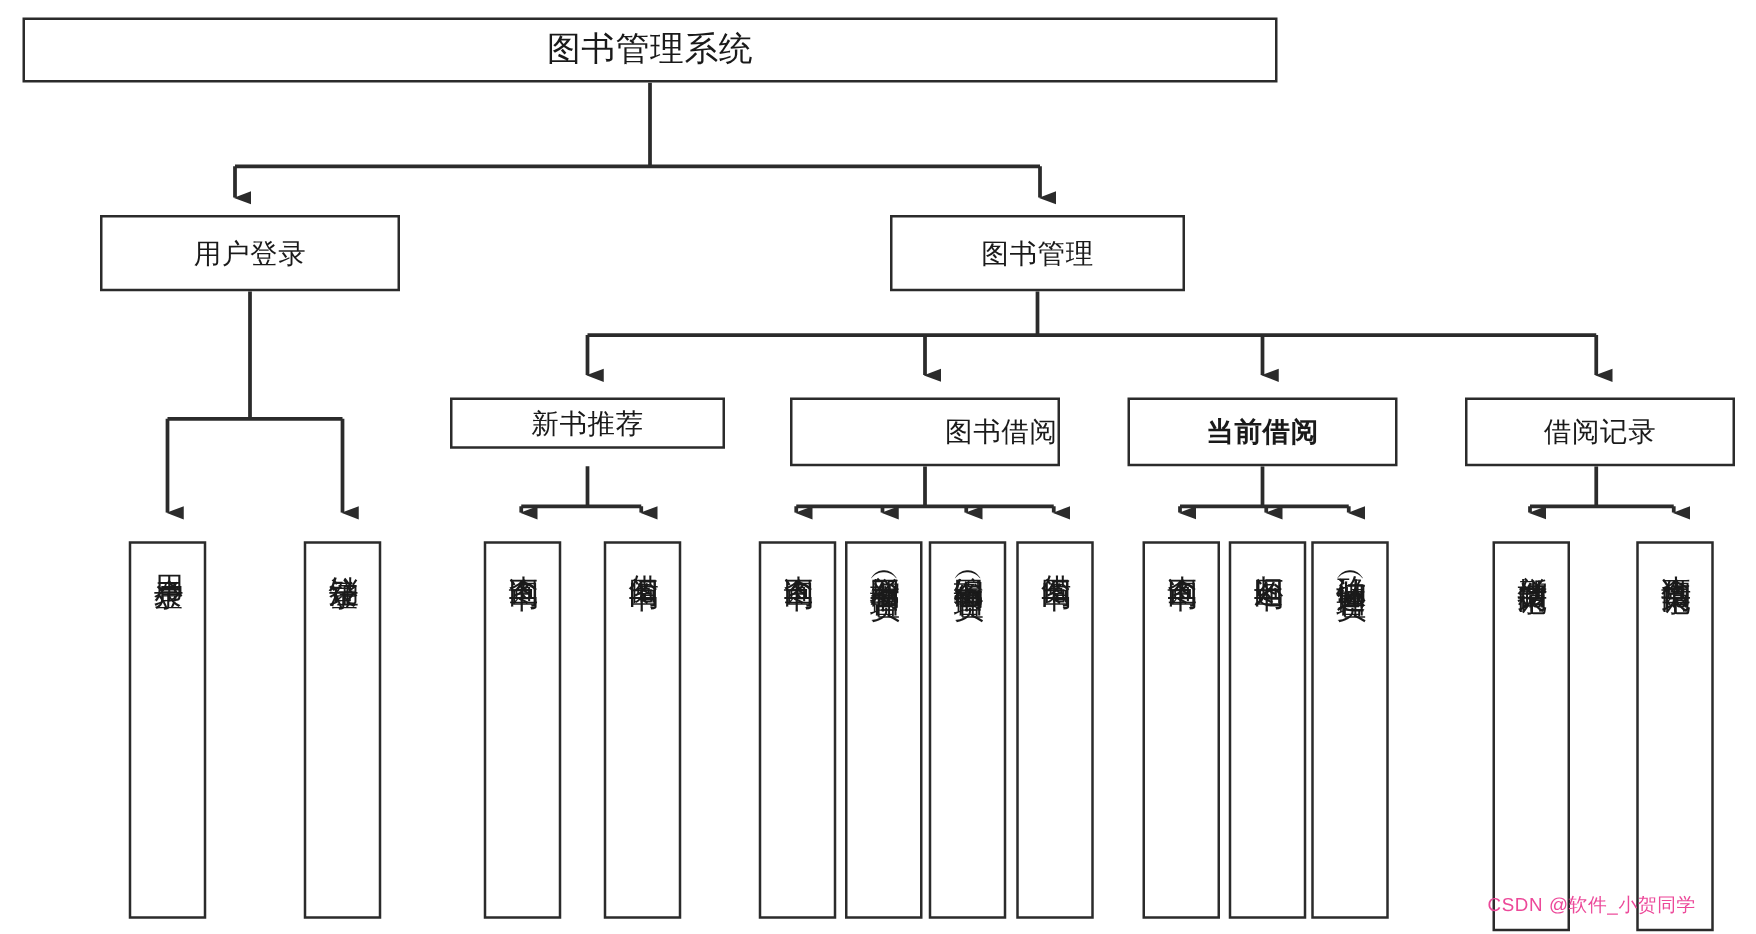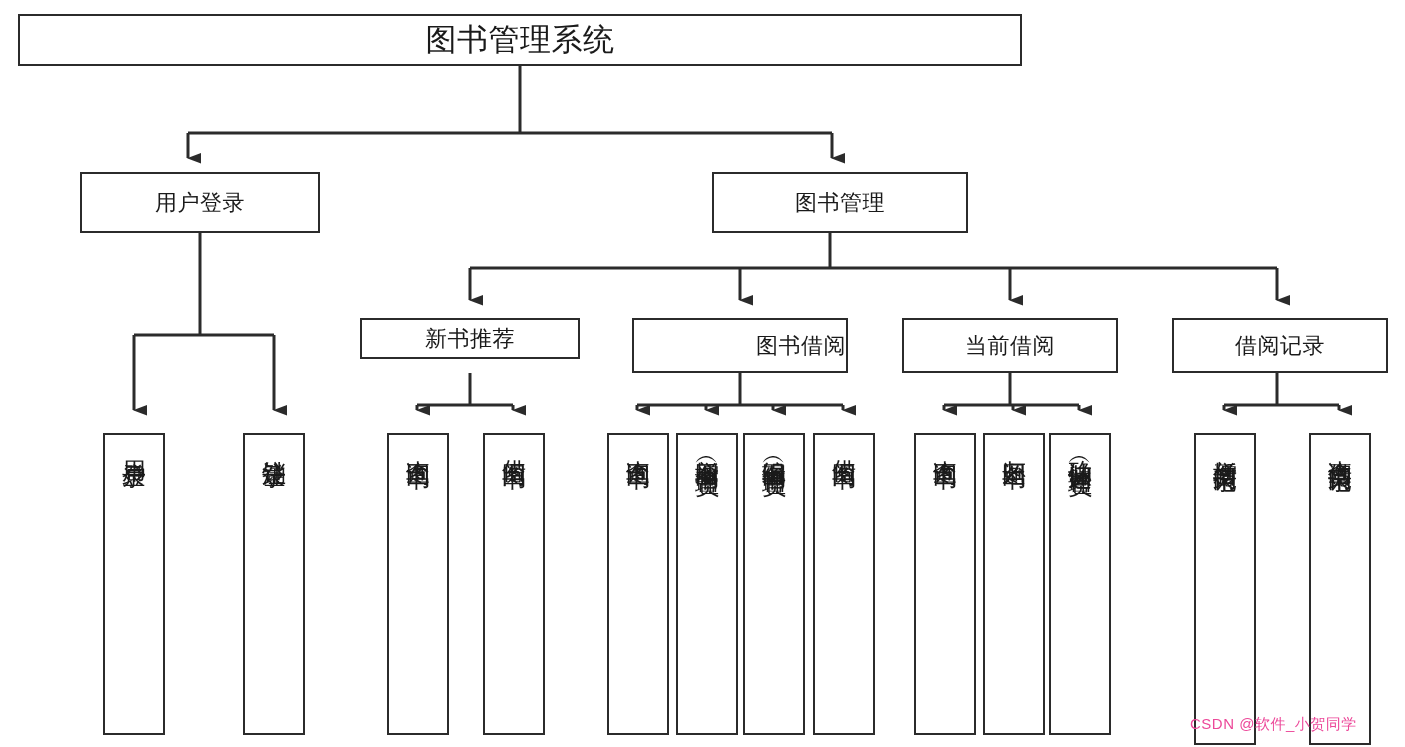--- a/index.html
+++ b/index.html
@@ -51,21 +51,21 @@
     align-items: flex-start;
     padding-top: 6px;
   }
   .node.vert .node-label {
     writing-mode: vertical-rl;
     text-orientation: upright;
     font-size: 24px;
     letter-spacing: 2px;
     line-height: 1;
   }
-  .node.root .node-label { font-size: 31px; }
+  .node.root .node-label { font-size: 27px; }
   .watermark {
     position: absolute;
     color: #ec4899;
     font-size: 15px;
     letter-spacing: 0.5px;
     white-space: nowrap;
     z-index: 3;
   }
 </style>
 </head>
@@ -124,33 +124,33 @@
   </svg>
 
   <div class="node horiz root" style="left:18px; top:14px; width:1004px; height:52px;">
     <span class="node-label">图书管理系统</span>
   </div>
 
   <div class="node horiz" style="left:80px; top:172px; width:240px; height:61px;">
     <span class="node-label">用户登录</span>
   </div>
 
-  <div class="node horiz" style="left:712px; top:172px; width:256px; height:61px;">
+  <div class="node horiz" style="left:712px; top:172px; width:236px; height:61px;">
     <span class="node-label">图书管理</span>
   </div>
 
   <div class="node horiz" style="left:360px; top:318px; width:220px; height:41px;">
     <span class="node-label">新书推荐</span>
   </div>
 
   <div class="node horiz" style="left:632px; top:318px; width:216px; height:55px;justify-content:flex-end;">
     <span class="node-label">图书借阅</span>
   </div>
 
-  <div class="node horiz" style="left:902px; top:318px; width:216px; height:55px;">
+  <div class="node horiz" style="left:902px; top:318px; width:216px; height:55px;font-weight:bold;">
     <span class="node-label">当前借阅</span>
   </div>
 
   <div class="node horiz" style="left:1172px; top:318px; width:216px; height:55px;">
     <span class="node-label">借阅记录</span>
   </div>
 
   <div class="node vert" style="left:103px; top:433px; width:62px; height:302px;">
     <span class="node-label">用户登录</span>
   </div>

